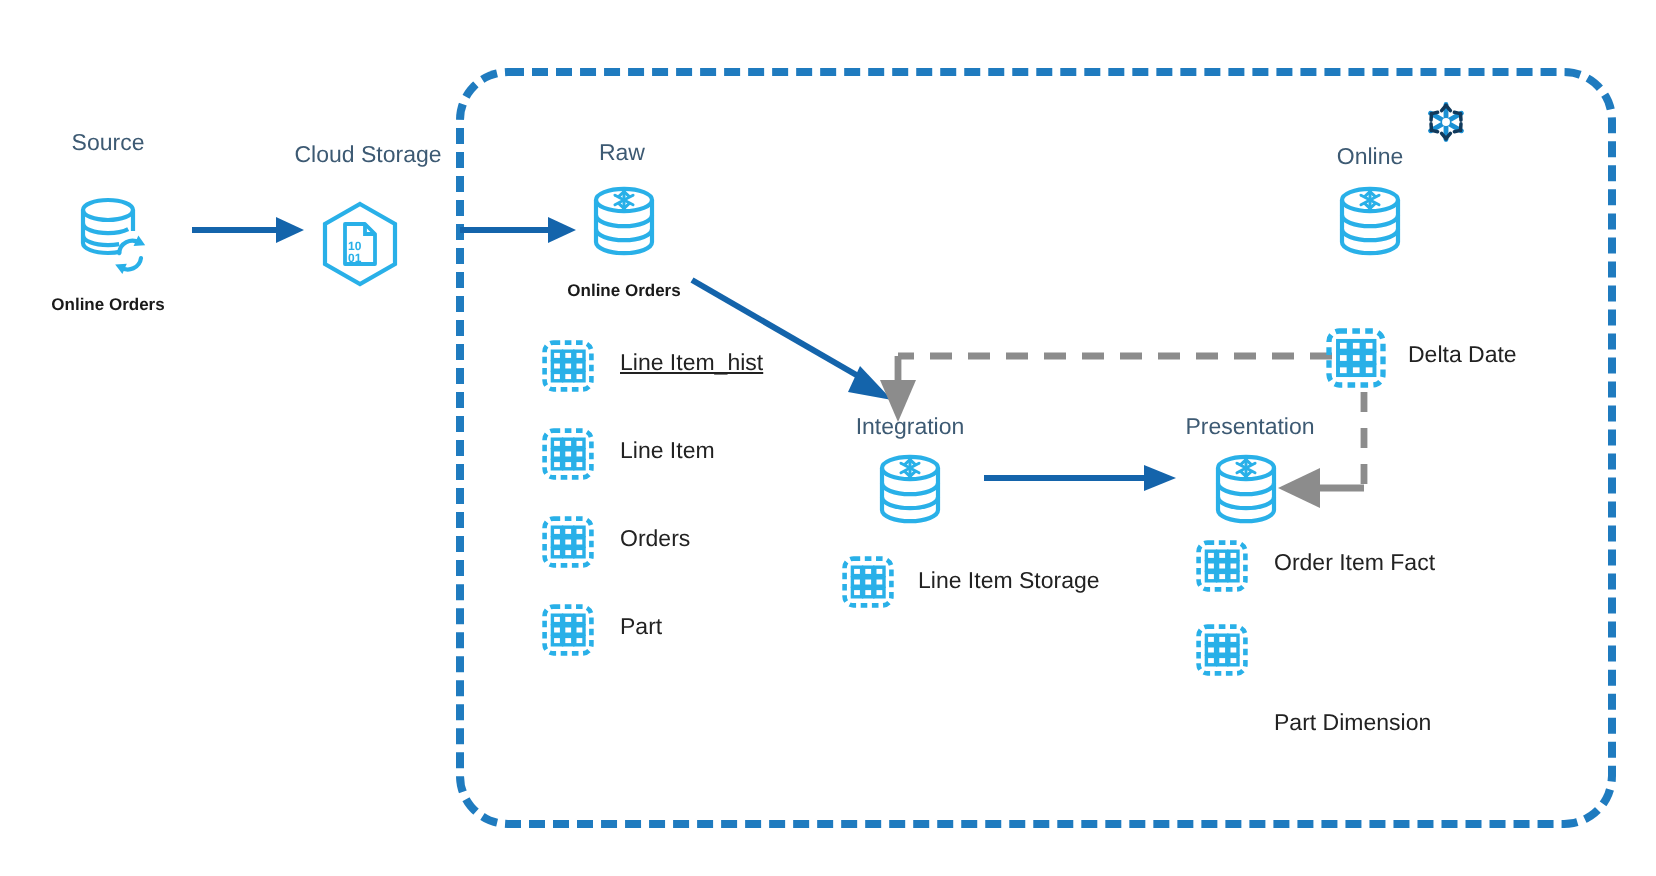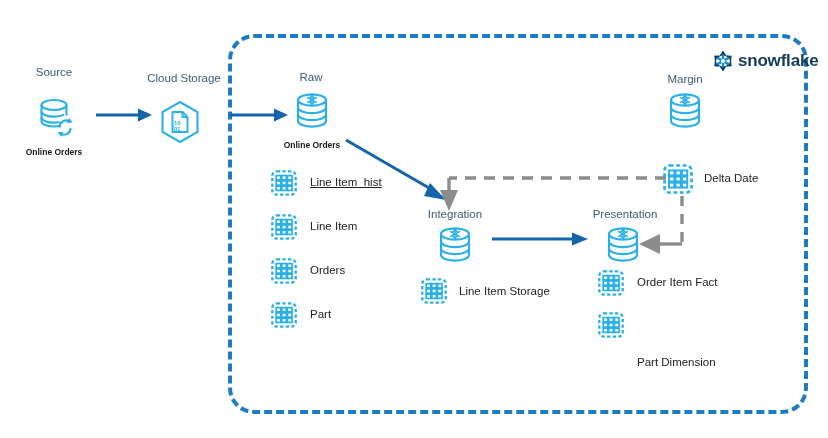--- a/index.html
+++ b/index.html
@@ -47,21 +47,20 @@
           <line x1="83" y1="69" x2="84" y2="54"></line>
           <line x1="83" y1="69" x2="69" y2="72"></line>
           <line x1="17" y1="69" x2="16" y2="54"></line>
           <line x1="17" y1="69" x2="31" y2="72"></line>
           <line x1="83" y1="31" x2="84" y2="46"></line>
           <line x1="83" y1="31" x2="69" y2="28"></line>
         </g>
         <circle cx="50" cy="50" r="9" fill="#ffffff"></circle>
       </svg>
     </span>
-    <span class="snow-word">snowflake</span>
   </div>
 
   <div class="src-label" style="left:24px;top:66px;width:60px;">Source</div>
   <div class="db-icon" style="left:36px;top:96px;">
     <svg width="40" height="42" viewBox="0 0 40 42">
       <g fill="none" stroke="#29b0e8" stroke-width="2.1">
         <ellipse cx="18" cy="9" rx="12.5" ry="5"></ellipse>
         <path d="M5.5 9 v16.5 c0 2.8 5.6 5 12.5 5 c2.4 0 4.6 -0.27 6.5 -0.74"></path>
         <path d="M30.5 9 v10.5"></path>
         <path d="M5.5 15.6 c0 2.8 5.6 5 12.5 5 c4.1 0 7.8 -0.8 10.1 -2"></path>
@@ -317,21 +316,21 @@
           <rect x="10.8" y="10.9" width="4.6" height="4.2"></rect>
           <rect x="16.4" y="10.9" width="4.6" height="4.2"></rect>
         <rect x="5.2" y="16.2" width="4.6" height="4.2"></rect>
           <rect x="10.8" y="16.2" width="4.6" height="4.2"></rect>
           <rect x="16.4" y="16.2" width="4.6" height="4.2"></rect>
       </g>
     </svg>
   </div>
   <div class="tbl-label" style="left:637px;top:318px;margin-top:38px;">Part Dimension</div>
 
-  <div class="sect-label" style="left:650px;top:73px;width:70px;">Margin</div>
+  <div class="sect-label" style="left:650px;top:73px;width:70px;">Online</div>
   <div class="db-icon" style="left:664px;top:90px;">
     <svg width="42" height="45" viewBox="0 0 42 45">
       <g fill="none" stroke="#29b0e8" stroke-width="2.1">
         <ellipse cx="21" cy="10" rx="14" ry="5.6"></ellipse>
         <path d="M7 10 v21 c0 3.1 6.3 5.6 14 5.6 s14 -2.5 14 -5.6 v-21"></path>
         <path d="M7 17.5 c0 3.1 6.3 5.6 14 5.6 s14 -2.5 14 -5.6"></path>
         <path d="M7 24.5 c0 3.1 6.3 5.6 14 5.6 s14 -2.5 14 -5.6"></path>
       </g>
       <g stroke="#29b0e8" stroke-width="1.5" stroke-linecap="round">
         <line x1="21" y1="5.5" x2="21" y2="14.5"></line>

